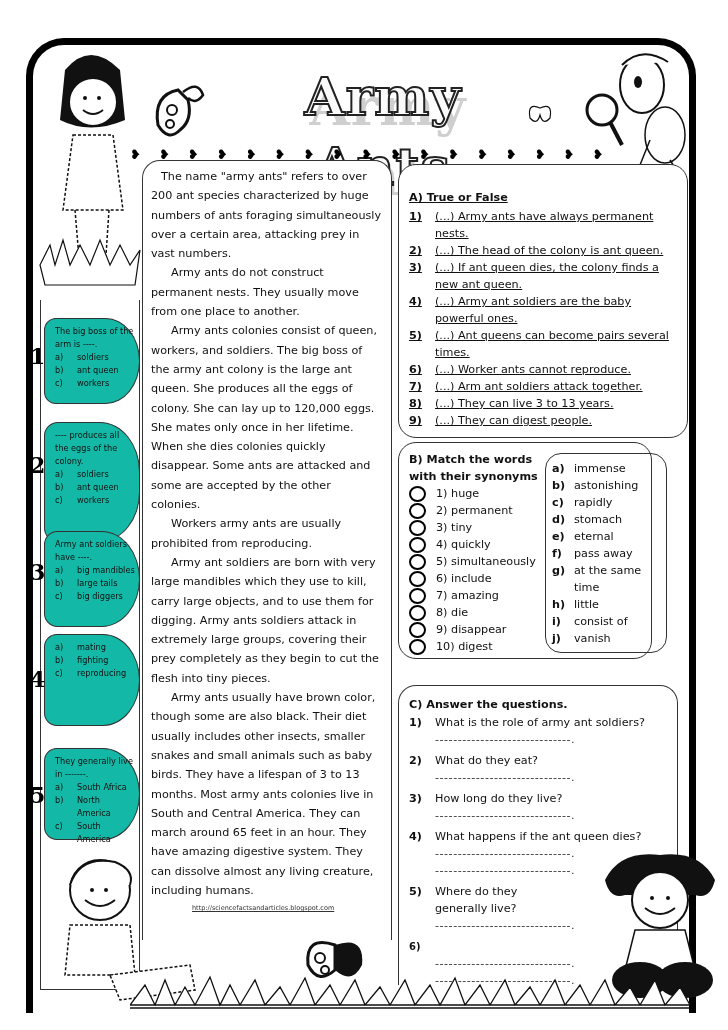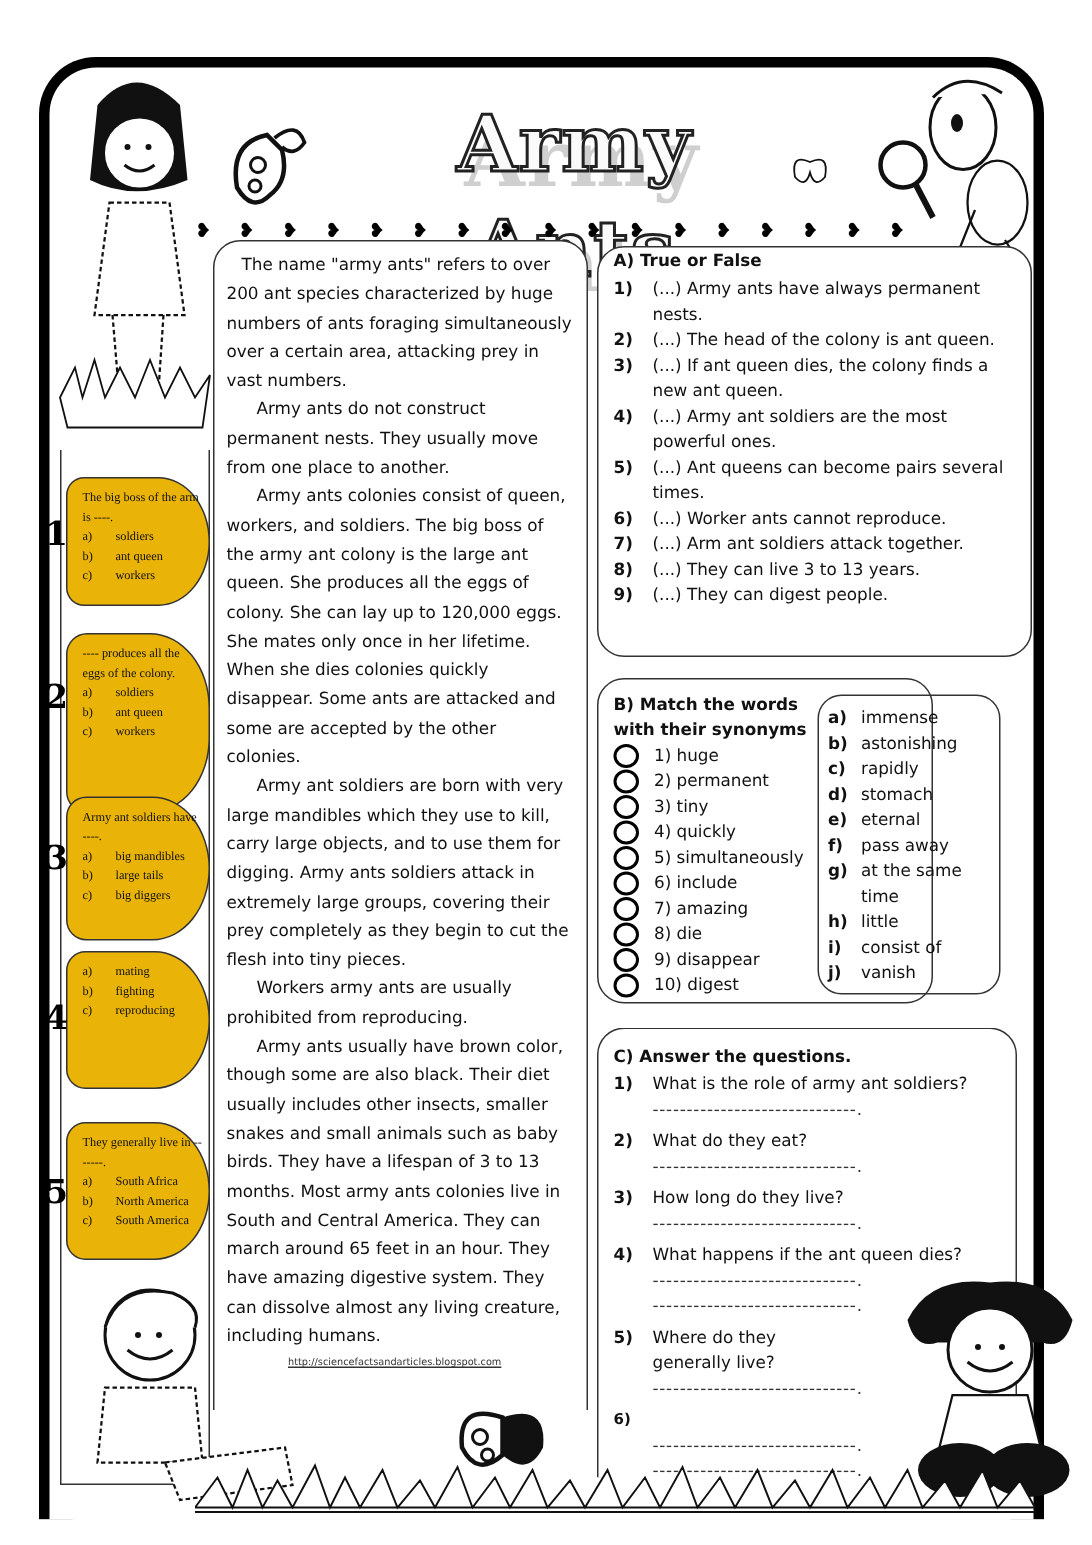--- a/index.html
+++ b/index.html
@@ -41,22 +41,22 @@
   .reading {
     left: 142px; top: 160px; width: 250px; height: 780px; border-bottom: none;
     border-radius: 18px 18px 0 0;
     padding: 6px 8px 0 8px;
     font-size: 11.2px; line-height: 19.3px;
   }
   .reading p { text-indent: 20px; }
   .reading p.first { text-indent: 10px; }
   .reading .source { font-size: 6.5px; text-decoration: underline; line-height: 12px; color: #333; text-indent: 0; margin-top: 2px; margin-left: 41px; }
 
-  .panel-a { left: 398px; top: 164px; width: 290px; height: 274px; padding: 0 10px; font-size: 11.2px; line-height: 17px; }
-  .panel-b { left: 398px; top: 452px; width: 224px; height: 217px; padding: 8px 8px; font-size: 11.2px; }
+  .panel-a { left: 398px; top: 164px; width: 290px; height: 274px; padding: 24px 10px; font-size: 11.2px; line-height: 17px; text-decoration: underline; }
+  .panel-b { left: 398px; top: 442px; width: 254px; height: 217px; padding: 8px 8px; font-size: 11.2px; }
   .panel-c { left: 398px; top: 685px; width: 280px; height: 300px; padding: 10px 10px; font-size: 11.2px; line-height: 17px; border-bottom: none; border-radius: 18px 18px 0 0; }
 
   .h { font-weight: bold; }
   .q { display: flex; }
   .q .num { width: 26px; flex: none; font-weight: bold; }
   .q .txt { flex: 1; }
 
   .b-left { position: absolute; left: 10px; top: 8px; width: 130px; }
   .b-left .h { line-height: 17px; }
   .match-item { display: flex; align-items: center; height: 17px; }
@@ -67,21 +67,21 @@
     line-height: 17px;
   }
   .b-right .row { display: flex; }
   .b-right .l { width: 22px; font-weight: bold; flex: none; }
 
   .blank { color: #333; letter-spacing: 0.5px; padding-left: 26px; white-space: nowrap; overflow: hidden; height: 17px; }
 
   .quiz {
     position: absolute; left: 44px; width: 96px; padding: 6px 4px 6px 10px;
     border: 1.5px solid #333; border-radius: 14px 40px 40px 14px / 14px 50px 50px 14px;
-    font-size: 8.2px; line-height: 13px; background: #eab308; font-family: Liberation Serif, serif;
+    font-size: 8.2px; line-height: 13px; background: #14b8a6;
   }
   .quiz .opt { display: flex; }
   .quiz .opt .l { width: 22px; flex: none; }
   .quiz-num {
     position: absolute; left: 30px; font-weight: bold; font-size: 22px; color: #000;
     font-family: "DejaVu Serif", serif;
   }
 
   .grass { position: absolute; left: 130px; top: 975px; width: 560px; height: 35px; }
 </style>
@@ -142,43 +142,43 @@
   <span class="bow">❥</span>
   <span class="bow">❥</span>
   <span class="bow">❥</span>
   <span class="bow">❥</span>
 </div>
 
 <div class="panel reading">
   <p class="first">The name "army ants" refers to over 200 ant species characterized by huge numbers of ants foraging simultaneously over a certain area, attacking prey in vast numbers.</p>
   <p>Army ants do not construct permanent nests. They usually move from one place to another.</p>
   <p>Army ants colonies consist of queen, workers, and soldiers. The big boss of the army ant colony is the large ant queen. She produces all the eggs of colony. She can lay up to 120,000 eggs. She mates only once in her lifetime. When she dies colonies quickly disappear. Some ants are attacked and some are accepted by the other colonies.</p>
+  <p>Workers army ants are usually prohibited from reproducing.</p>
   <p>Army ant soldiers are born with very large mandibles which they use to kill, carry large objects, and to use them for digging. Army ants soldiers attack in extremely large groups, covering their prey completely as they begin to cut the flesh into tiny pieces.</p>
-  <p>Workers army ants are usually prohibited from reproducing.</p>
   <p>Army ants usually have brown color, though some are also black. Their diet usually includes other insects, smaller snakes and small animals such as baby birds. They have a lifespan of 3 to 13 months. Most army ants colonies live in South and Central America. They can march around 65 feet in an hour. They have amazing digestive system. They can dissolve almost any living creature, including humans.</p>
   <p class="source">http://sciencefactsandarticles.blogspot.com</p>
 </div>
 
 <div class="panel panel-a">
   <div class="h" style="margin-bottom:2px">A)  True or False</div>
   <div class="q">
       <span class="num">1)</span>
       <span class="txt">(...) Army ants have always permanent nests.</span>
     </div>
   <div class="q">
       <span class="num">2)</span>
       <span class="txt">(...) The head of the colony is ant queen.</span>
     </div>
   <div class="q">
       <span class="num">3)</span>
       <span class="txt">(...) If ant queen dies, the colony finds a new ant queen.</span>
     </div>
   <div class="q">
       <span class="num">4)</span>
-      <span class="txt">(...) Army ant soldiers are the most powerful ones.</span>
+      <span class="txt">(...) Army ant soldiers are the baby powerful ones.</span>
     </div>
   <div class="q">
       <span class="num">5)</span>
       <span class="txt">(...) Ant queens can become pairs several times.</span>
     </div>
   <div class="q">
       <span class="num">6)</span>
       <span class="txt">(...) Worker ants cannot reproduce.</span>
     </div>
   <div class="q">

